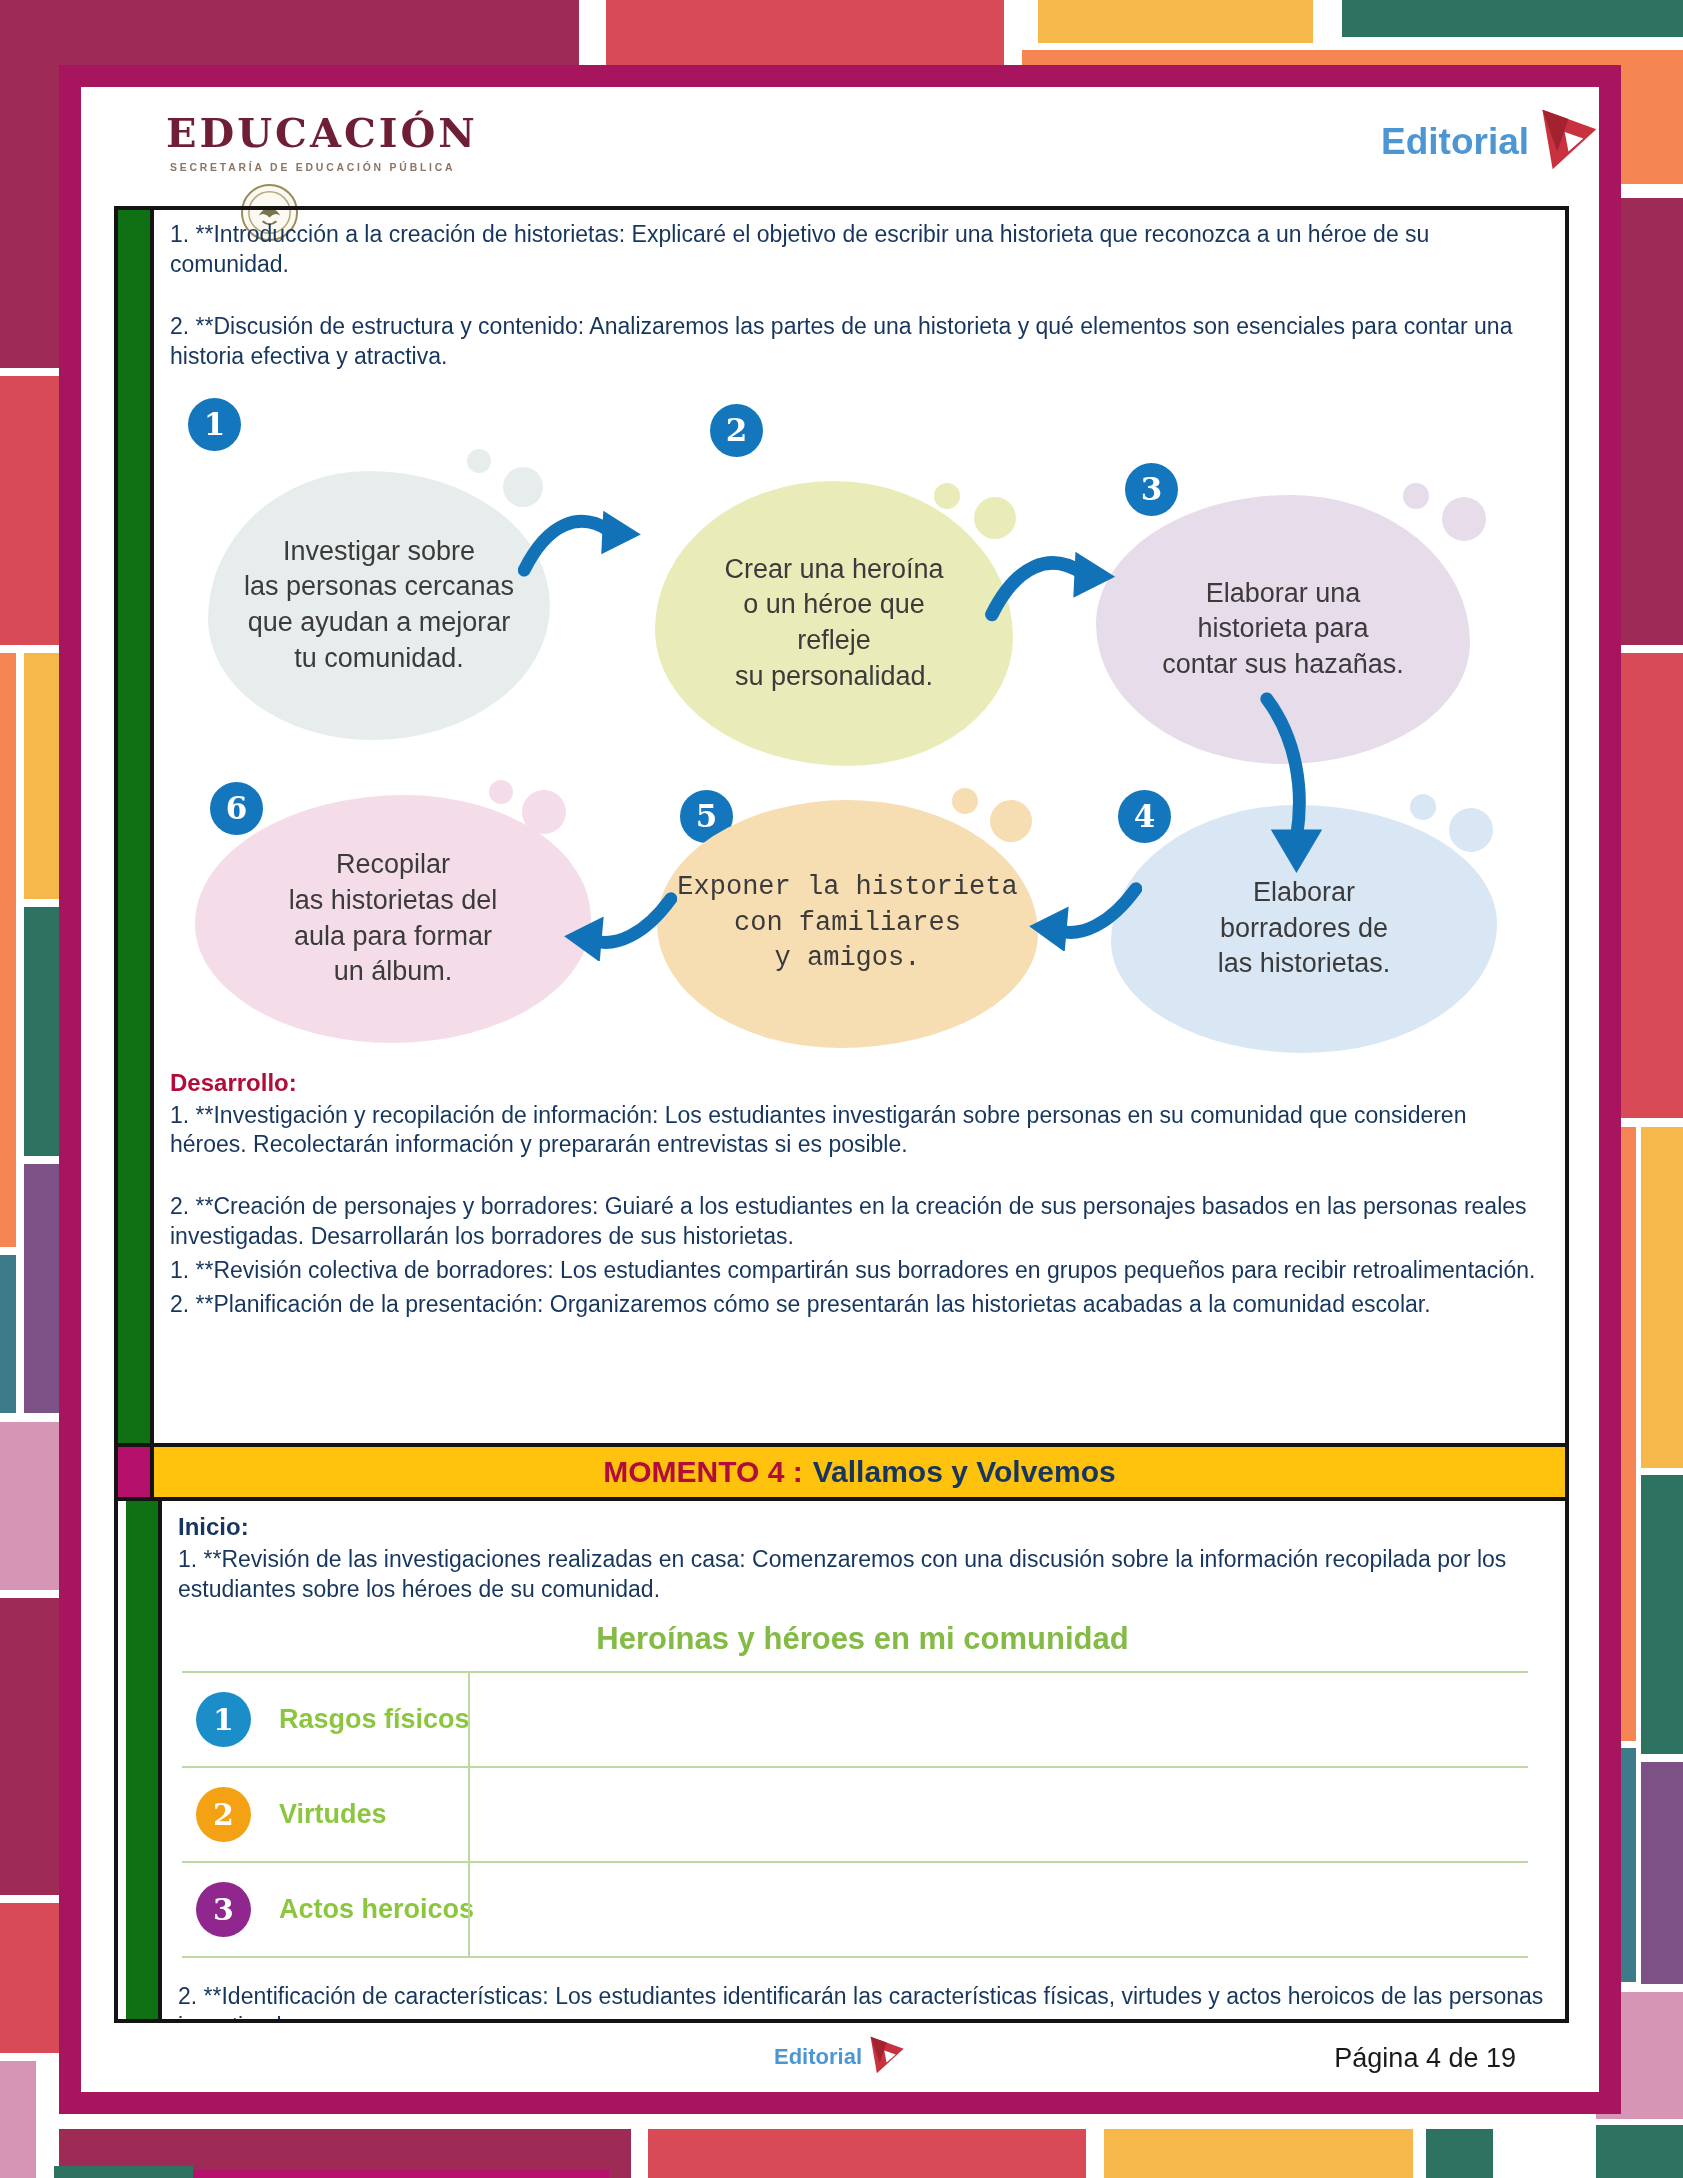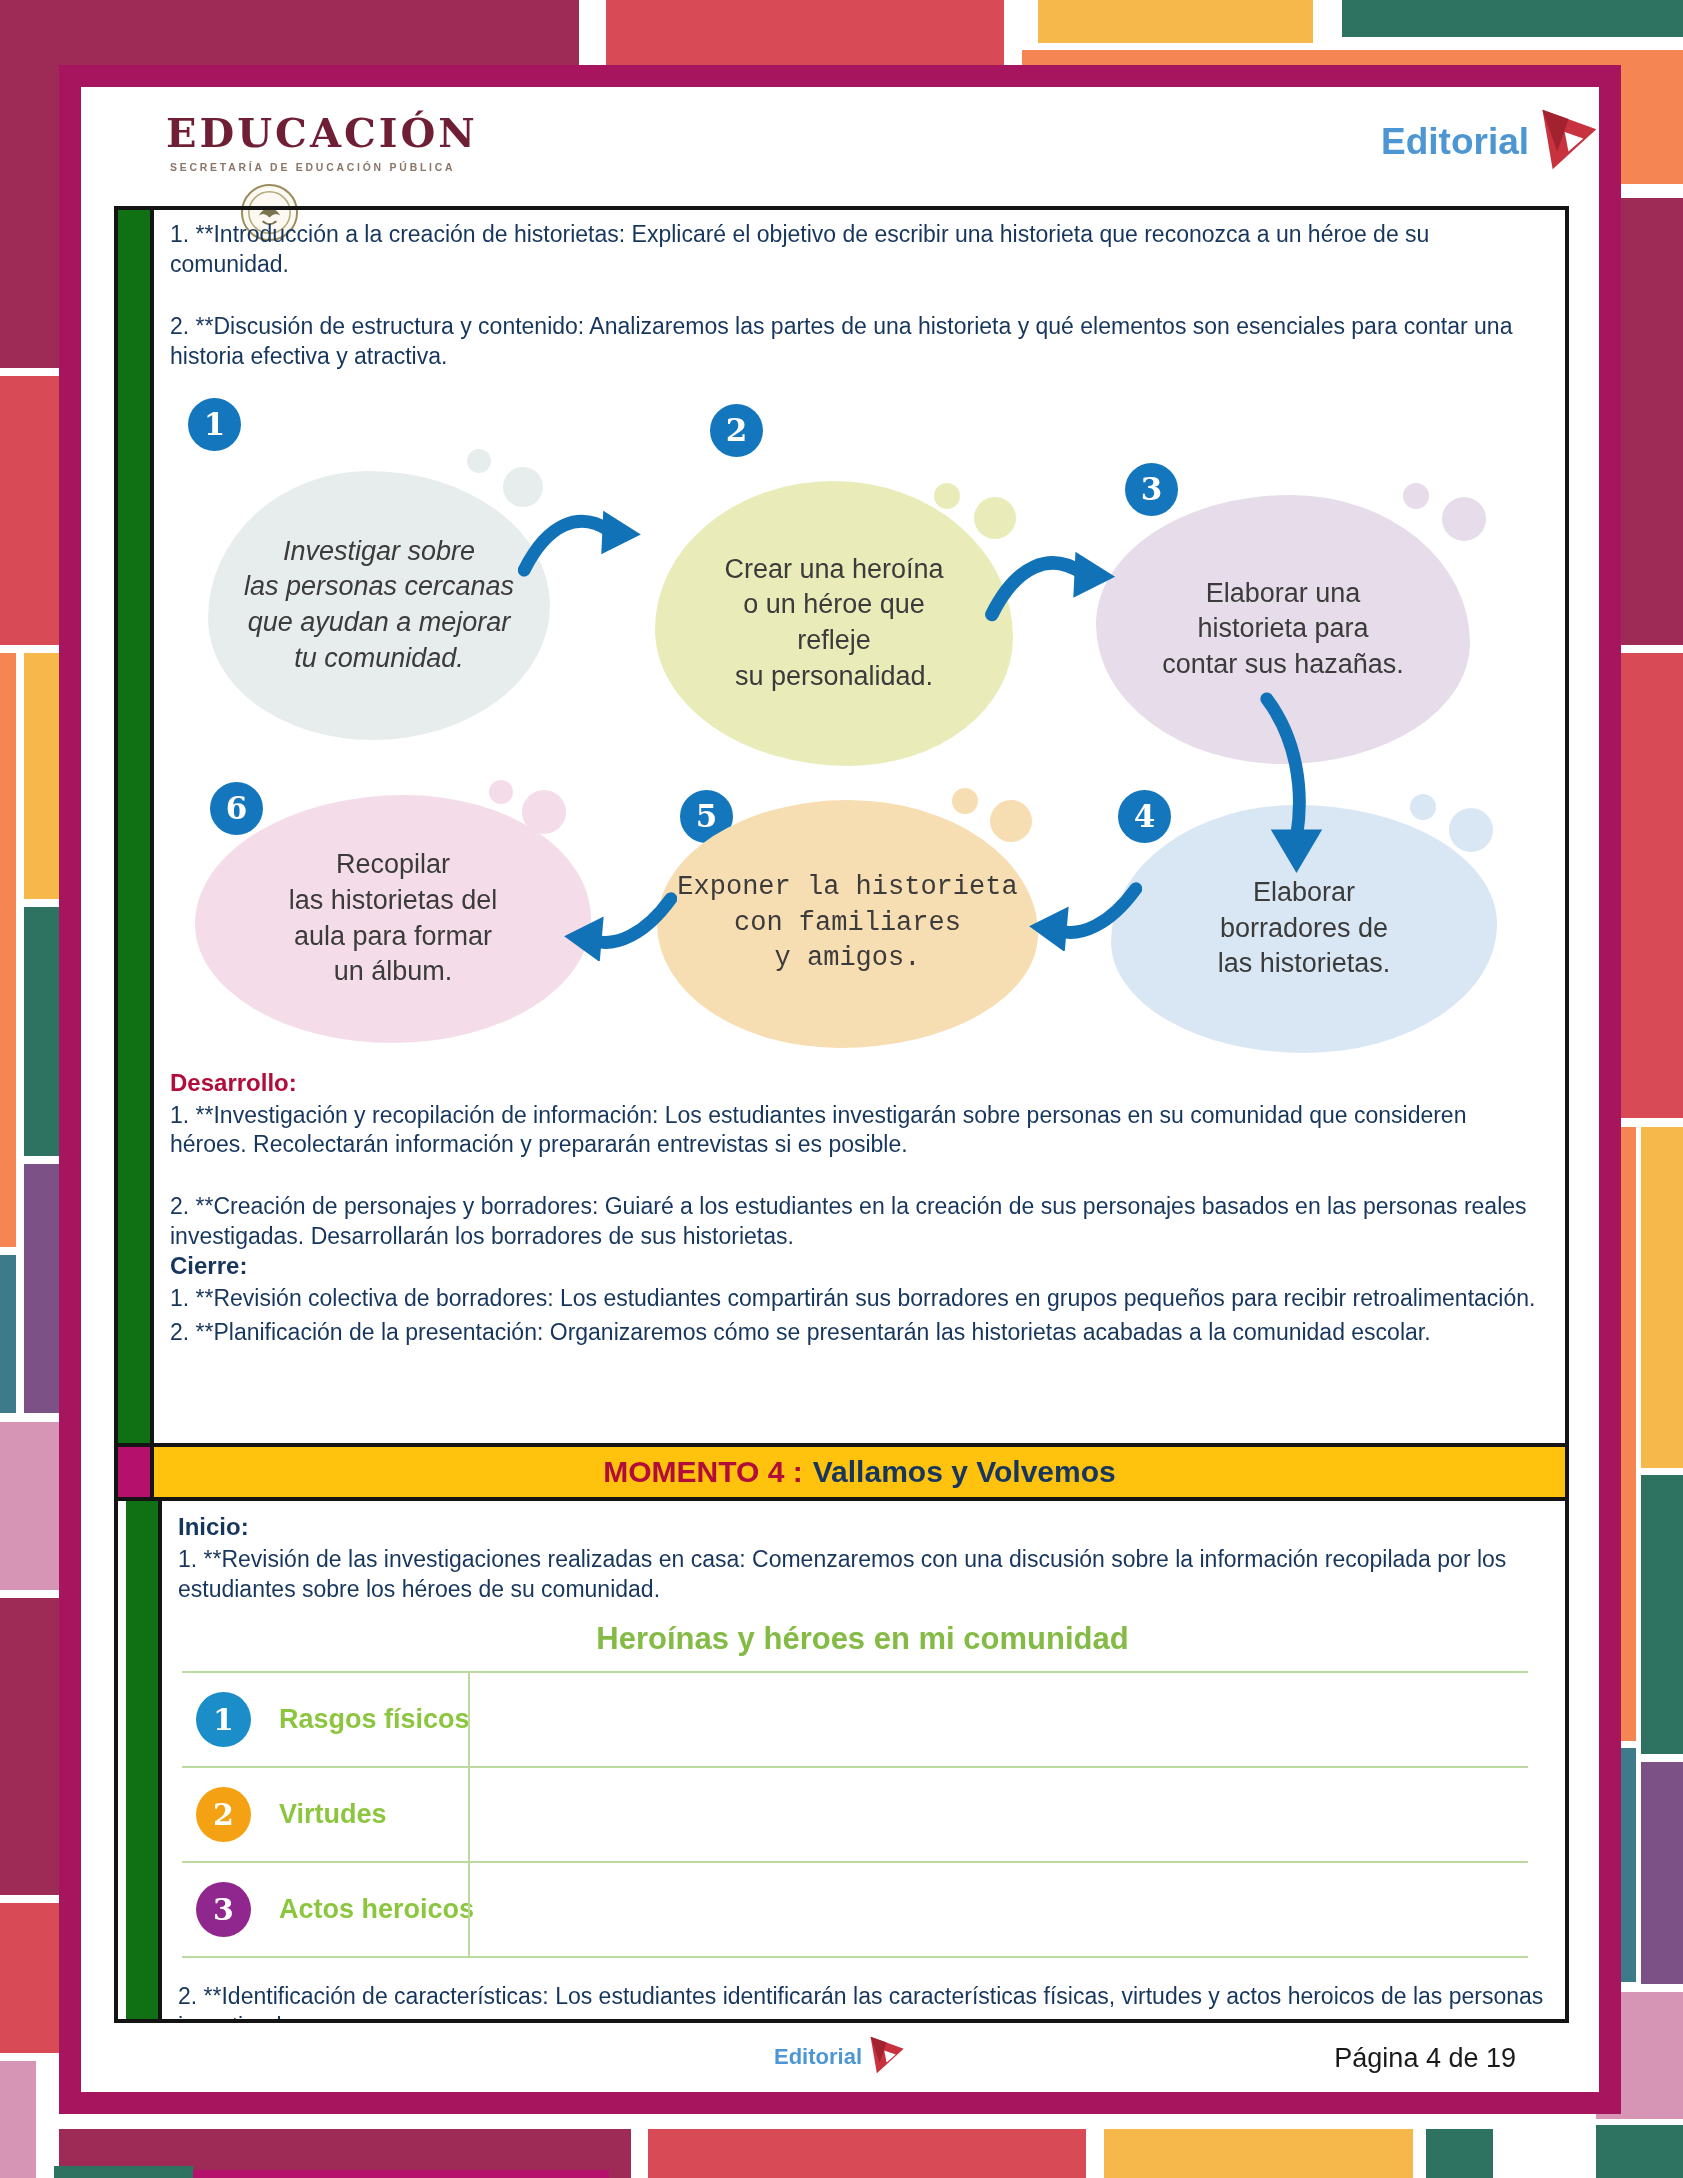--- a/index.html
+++ b/index.html
@@ -155,21 +155,21 @@
       <div class="content-box">
 
         <div class="row row-a">
           <div class="strip strip-green"></div>
           <div class="cell">
             <p class="para">1. **Introducción a la creación de historietas: Explicaré el objetivo de escribir una historieta que reconozca a un héroe de su comunidad.</p>
             <p class="para gap">2. **Discusión de estructura y contenido: Analizaremos las partes de una historieta y qué elementos son esenciales para contar una historia efectiva y atractiva.</p>
 
             <div class="diagram">
               <div class="stepnum" style="left:18px;top:14px;">1</div>
-              <div class="blob b1" style="left:38px;top:87px;width:342px;height:269px;font-style:italic;">Investigar sobre
+              <div class="blob b1" style="left:38px;top:87px;width:342px;height:269px;">Investigar sobre
 las personas cercanas
 que ayudan a mejorar
 tu comunidad.</div>
               <div class="dot" style="left:297px;top:65px;width:24px;height:24px;background:var(--blob1,#e7edec);"></div>
               <div class="dot" style="left:333px;top:83px;width:40px;height:40px;background:var(--blob1,#e7edec);"></div>
 
               <div class="stepnum" style="left:540px;top:20px;">2</div>
               <div class="blob b2" style="left:485px;top:97px;width:358px;height:285px;">Crear una heroína
 o un héroe que
 refleje
@@ -235,21 +235,20 @@
                   <path d="M114 22 C 88 58, 58 72, 34 64" stroke="currentColor" stroke-width="13" fill="none" stroke-linecap="round"></path>
                   <polygon points="46,40 42,86 6,60" fill="currentColor"></polygon>
                 </svg>
               </div>
             </div>
 
             <div class="sec-h red">Desarrollo:</div>
             <p class="para">1. **Investigación y recopilación de información: Los estudiantes investigarán sobre personas en su comunidad que consideren héroes. Recolectarán información y prepararán entrevistas si es posible.</p>
             <p class="para gap">2. **Creación de personajes y borradores: Guiaré a los estudiantes en la creación de sus personajes basados en las personas reales investigadas. Desarrollarán los borradores de sus historietas.</p>
 
-            <div class="sec-h">Cierre:</div>
             <p class="para">1. **Revisión colectiva de borradores: Los estudiantes compartirán sus borradores en grupos pequeños para recibir retroalimentación.</p>
             <p class="para">2. **Planificación de la presentación: Organizaremos cómo se presentarán las historietas acabadas a la comunidad escolar.</p>
           </div>
         </div>
 
         <div class="row row-banner">
           <div class="strip strip-magenta"></div>
           <div class="banner">
             <span class="momento">MOMENTO 4 :</span>
             <span class="btitle">Vallamos y Volvemos</span>

